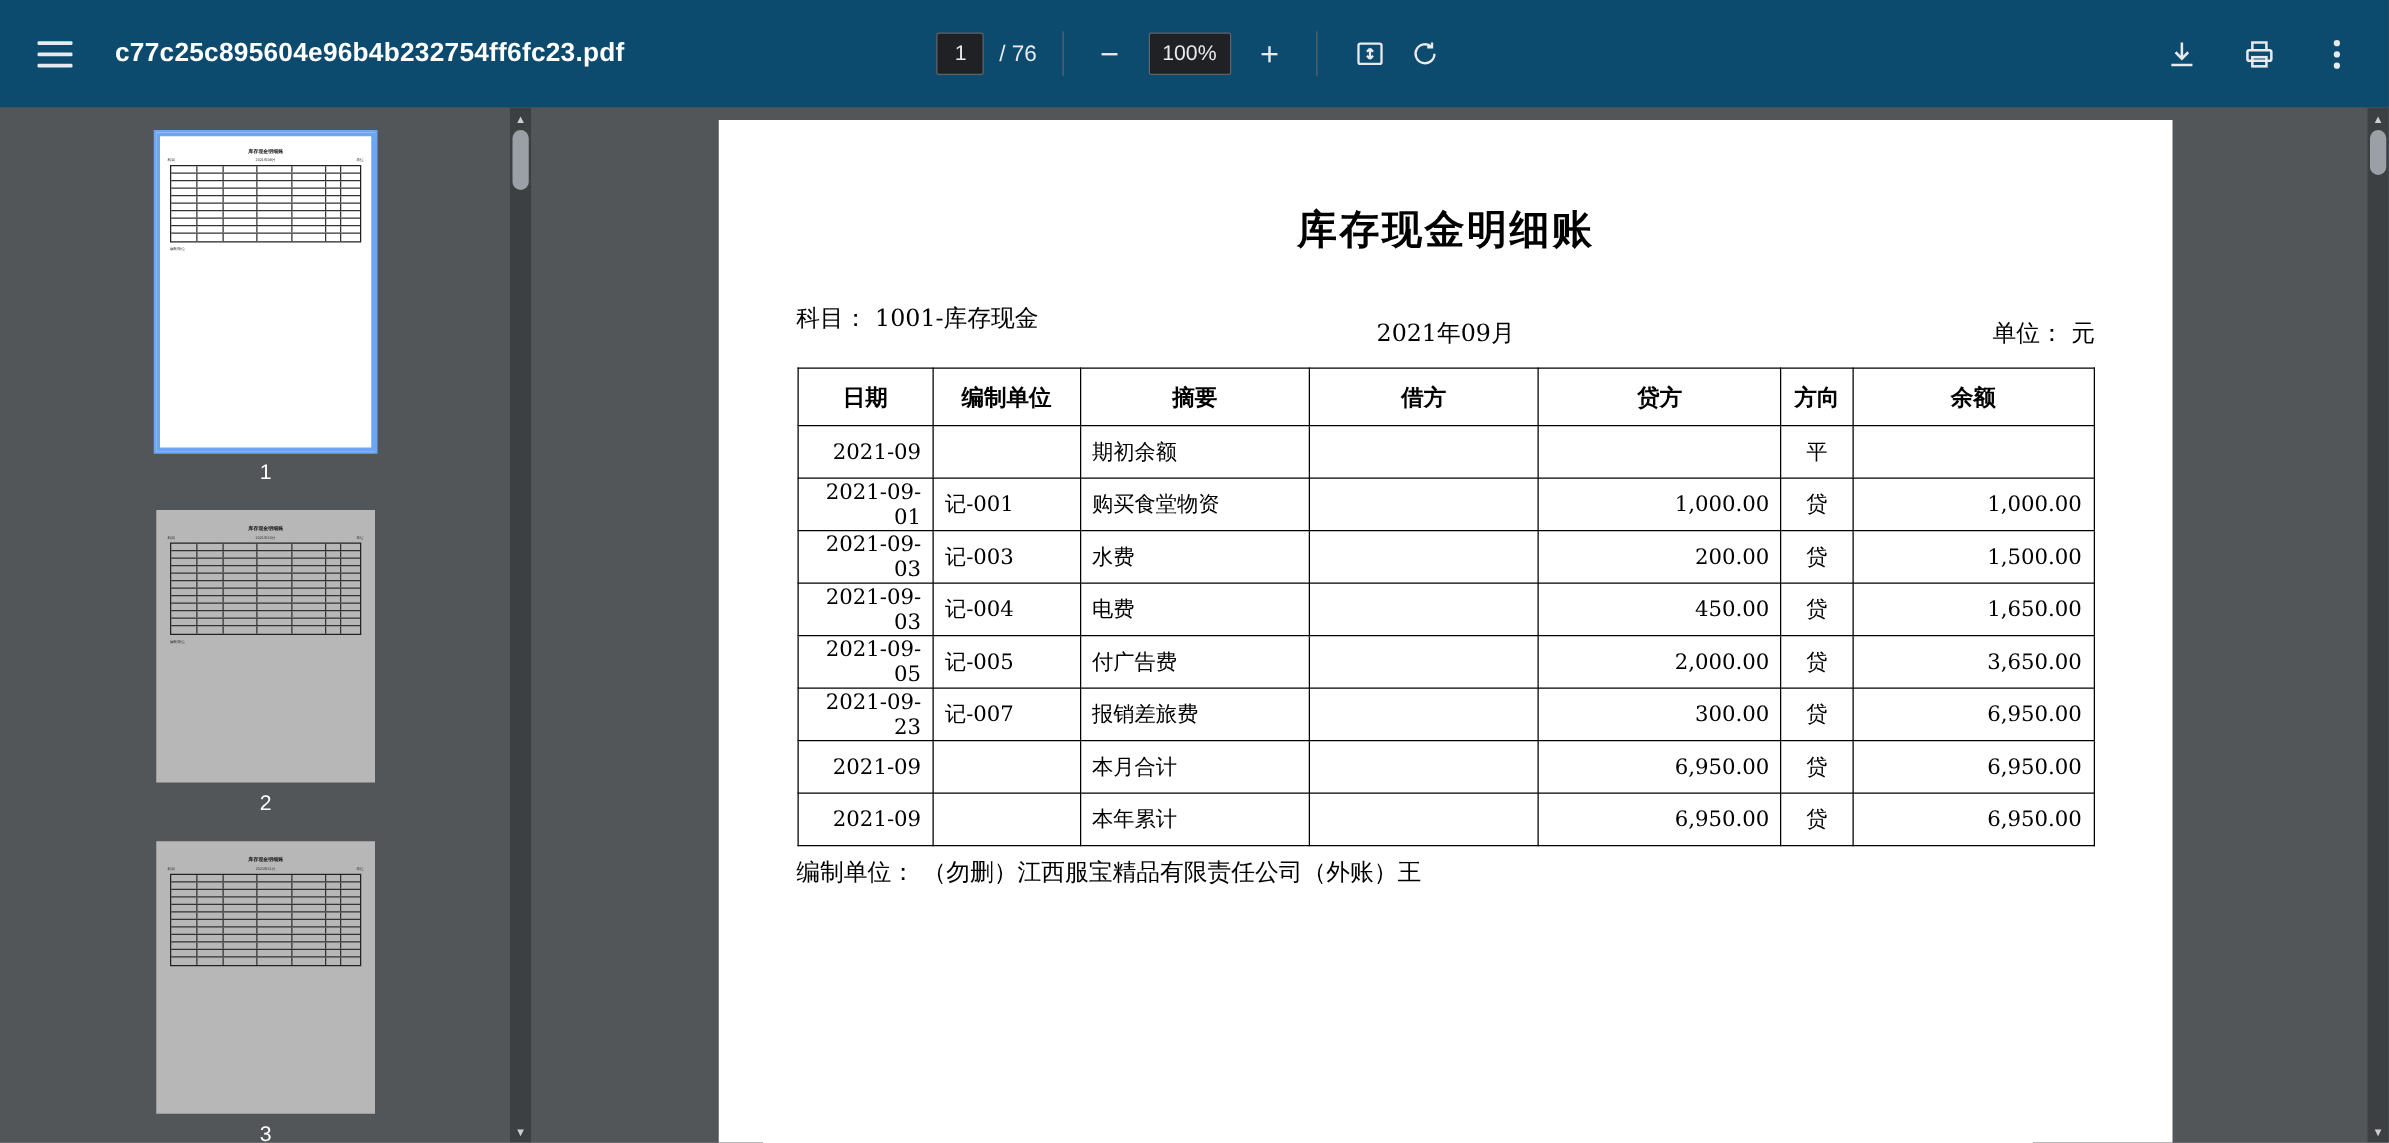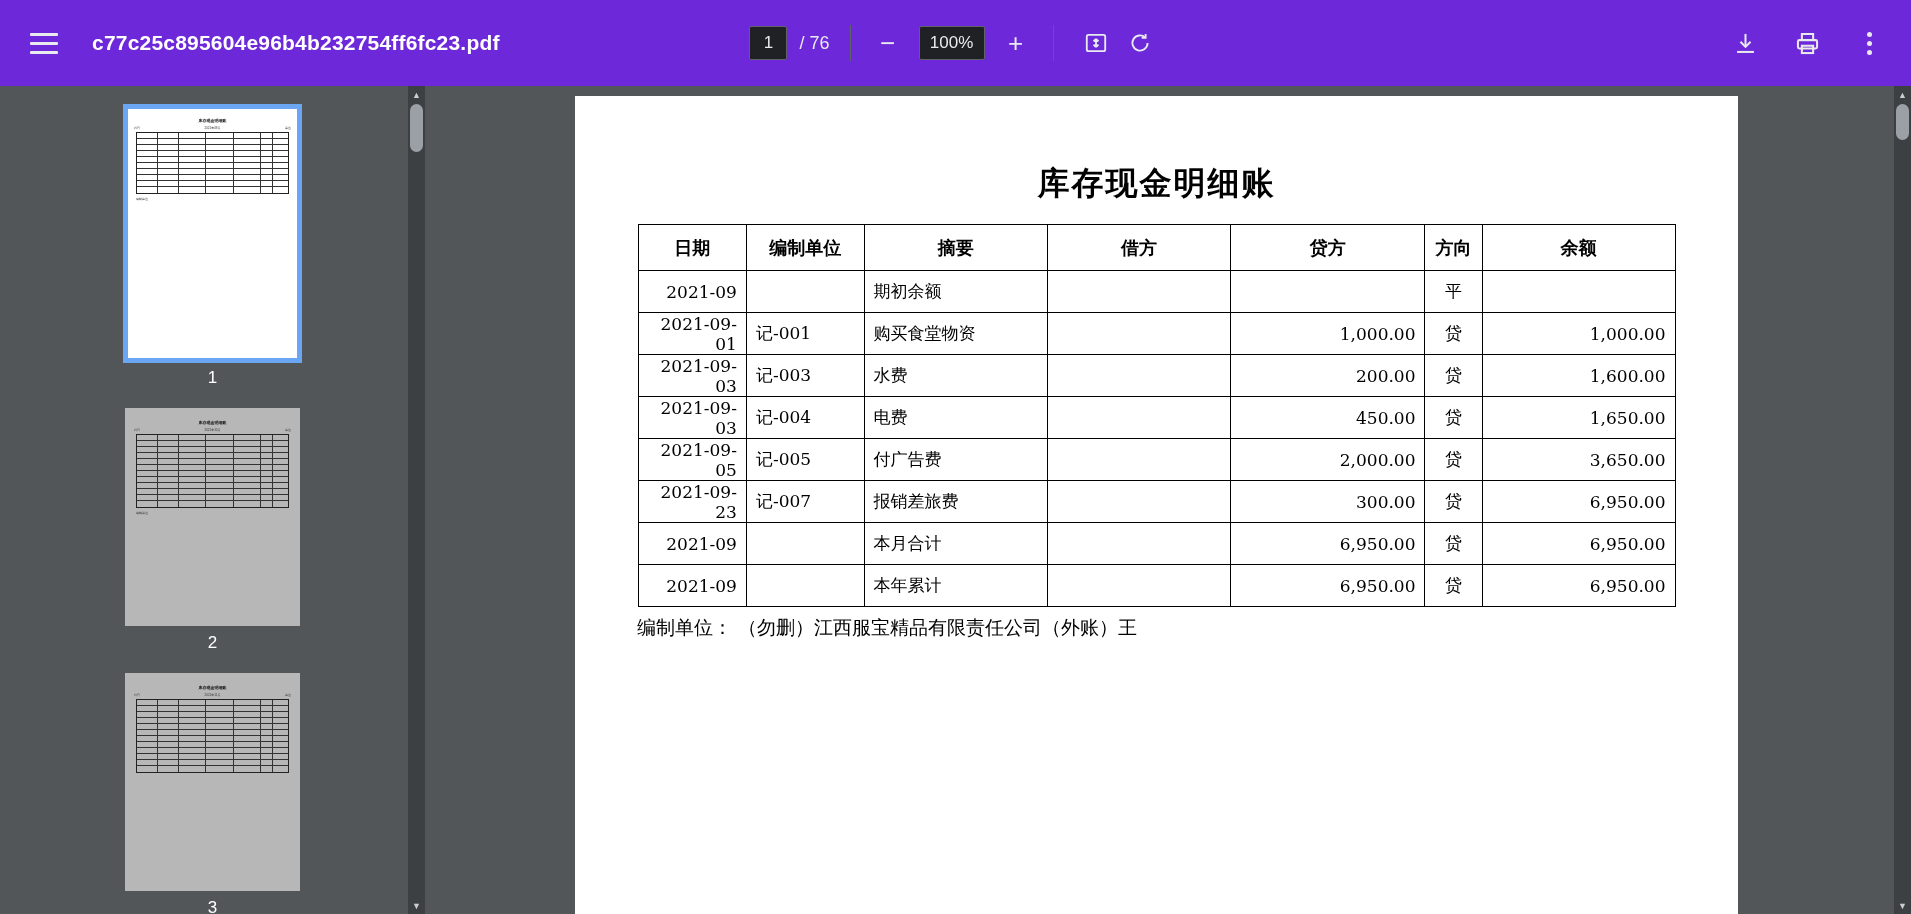--- a/index.html
+++ b/index.html
@@ -7,21 +7,21 @@
     width: 1911px; height: 914px;
     font-family: "Liberation Sans", sans-serif;
     overflow: hidden;
     background: #525659;
   }
 
   
   .toolbar {
     position: absolute; top: 0; left: 0;
     width: 1911px; height: 86px;
-    background: #6d28d9;
+    background: #0c4a6e;
     display: flex; align-items: center;
     color: #e8eaed;
   }
   .tb-left { display: flex; align-items: center; padding-left: 22px; flex: 0 0 auto; }
   .hamburger {
     width: 44px; height: 44px;
     display: flex; flex-direction: column; justify-content: center; align-items: center;
     cursor: pointer; gap: 6px;
   }
   .hamburger span { display:block; width: 28px; height: 3px; background: #e8eaed; border-radius: 1px; }
@@ -586,20 +586,25 @@
     <div class="sb-scroll">
       <div class="sb-arrow">▲</div>
       <div class="sb-thumb"></div>
       <div class="sb-arrow bottom">▼</div>
     </div>
   </div>
 
   <div class="viewer">
     <div class="page">
       <div class="doc-h1">库存现金明细账</div>
+      <div class="doc-meta">
+        <span class="subject">科目： 1001-库存现金</span>
+        <span class="period">2021年09月</span>
+        <span class="unit">单位： 元</span>
+      </div>
 
       <table class="ledger">
         <thead>
           <tr>
             <th class="c-date">日期</th>
             <th class="c-voucher">编制单位</th>
             <th class="c-abstract">摘要</th>
             <th class="c-debit">借方</th>
             <th class="c-credit">贷方</th>
             <th class="c-dir">方向</th>
@@ -625,21 +630,21 @@
             <td class="c-dir">贷</td>
             <td class="c-balance">1,000.00</td>
           </tr>
           <tr>
             <td class="c-date">2021-09-03</td>
             <td class="c-voucher">记-003</td>
             <td class="c-abstract">水费</td>
             <td class="c-debit"></td>
             <td class="c-credit">200.00</td>
             <td class="c-dir">贷</td>
-            <td class="c-balance">1,600.00</td>
+            <td class="c-balance">1,500.00</td>
           </tr>
           <tr>
             <td class="c-date">2021-09-03</td>
             <td class="c-voucher">记-004</td>
             <td class="c-abstract">电费</td>
             <td class="c-debit"></td>
             <td class="c-credit">450.00</td>
             <td class="c-dir">贷</td>
             <td class="c-balance">1,650.00</td>
           </tr>

